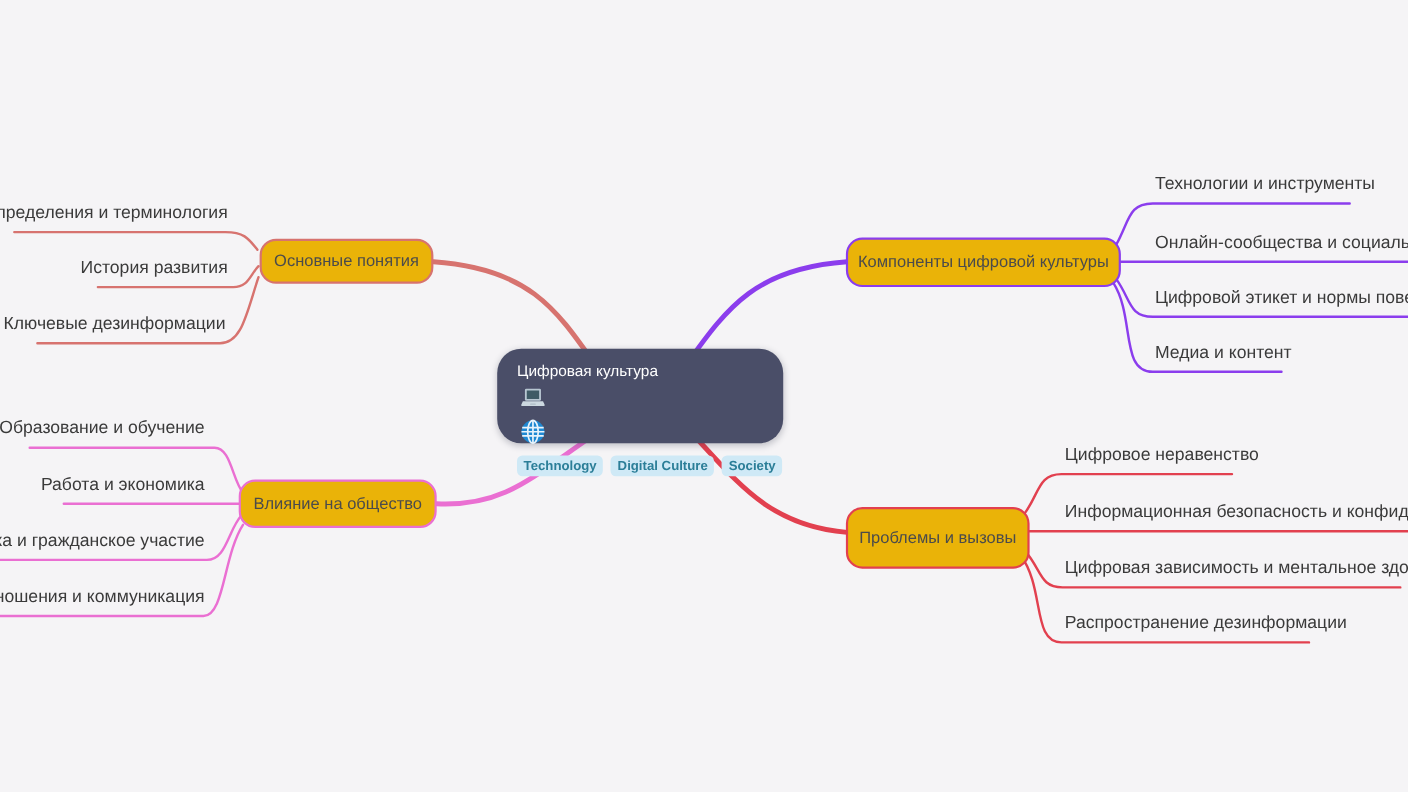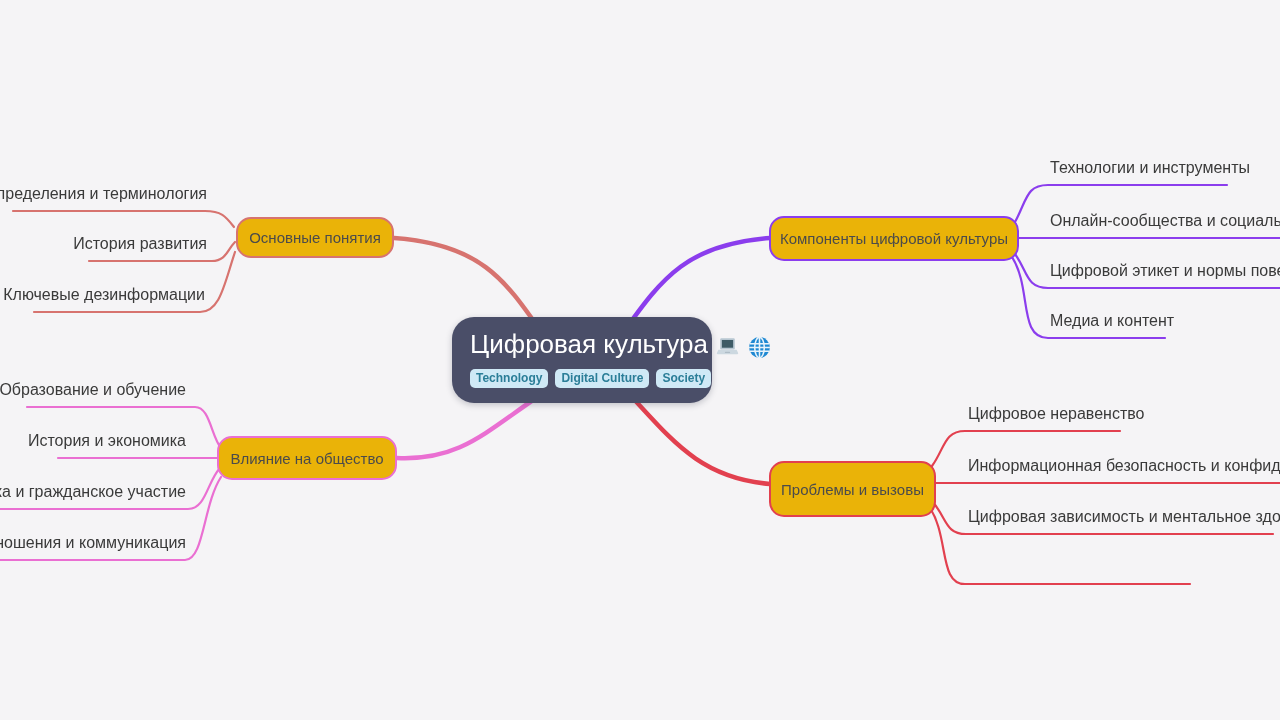--- a/index.html
+++ b/index.html
@@ -26,22 +26,22 @@
   .b1c0{left:1050px;top:157px;}  .b1c1{left:1050px;top:210px;}  .b1c2{left:1050px;top:260px;}  .b1c3{left:1050px;top:310px;}
   .b2c0{right:1094px;top:379px;} .b2c1{right:1094px;top:430px;} .b2c2{right:1094px;top:481px;} .b2c3{right:1094px;top:532px;}
   .b3c0{left:968px;top:403px;}   .b3c1{left:968px;top:455px;}   .b3c2{left:968px;top:506px;}   .b3c3{left:968px;top:556px;}
 
   #central-node{
     position:absolute;z-index:3;left:452px;top:317px;width:260px;height:86px;
     background:#4a4e68;border-radius:22px;box-sizing:border-box;
     box-shadow:0 2px 6px rgba(40,44,63,.25);
   }
   #central-title-row{
-    display:flex;align-items:flex-end;gap:5px;padding:12px 18px 0 18px;
-    font-size:26px;color:#ffffff;white-space:nowrap;
+    display:flex;align-items:flex-start;gap:5px;padding:12px 18px 0 18px;
+    font-size:14px;color:#ffffff;white-space:nowrap;flex-direction:column;
   }
   #central-title-row .emoji{display:inline-flex;width:25px;height:25px;margin-left:2px;}
   #central-title-row svg{width:25px;height:25px;}
   #central-tags{display:flex;gap:7px;padding:9px 18px 0 18px;}
   .tag{
     background:#cfe9f6;color:#2b7e98;font-size:12px;font-weight:bold;
     padding:2px 6px 3px 6px;border-radius:5px;white-space:nowrap;
   }
 </style>
 </head>
@@ -95,27 +95,28 @@
   <div class="child-label b0c0">Определения и терминология</div>
   <div class="child-label b0c1">История развития</div>
   <div class="child-label b0c2">Ключевые дезинформации</div>
 
   <div class="child-label b1c0">Технологии и инструменты</div>
   <div class="child-label b1c1">Онлайн-сообщества и социальные сети</div>
   <div class="child-label b1c2">Цифровой этикет и нормы поведения</div>
   <div class="child-label b1c3">Медиа и контент</div>
 
   <div class="child-label b2c0">Образование и обучение</div>
-  <div class="child-label b2c1">История и экономика</div>
+  <div class="child-label b2c1">Работа и экономика</div>
   <div class="child-label b2c2">Политика и гражданское участие</div>
   <div class="child-label b2c3">Социальные отношения и коммуникация</div>
 
   <div class="child-label b3c0">Цифровое неравенство</div>
   <div class="child-label b3c1">Информационная безопасность и конфиденциальность</div>
   <div class="child-label b3c2">Цифровая зависимость и ментальное здоровье</div>
+  <div class="child-label b3c3">Распространение дезинформации</div>
 
   <div id="central-node" style="background: rgb(74, 78, 104);">
     <div id="central-title-row" style="color: rgb(255, 255, 255);">
       <span>Цифровая культура</span>
       <span class="emoji">
         <svg viewBox="0 0 24 24">
           <rect x="5" y="3.2" width="14" height="10.6" rx="1.2" fill="#b7c6d1"></rect>
           <rect x="6.6" y="4.8" width="10.8" height="7.4" fill="#3f5b66"></rect>
           <path d="M3.2 14.2 h17.6 l1.4 3.1 c.25 .55 -.15 1.1 -.75 1.1 H2.55 c-.6 0 -1 -.55 -.75 -1.1 z" fill="#ccd8e0"></path>
           <rect x="9.5" y="16.1" width="5" height="1.2" rx=".6" fill="#aebcc6"></rect>

